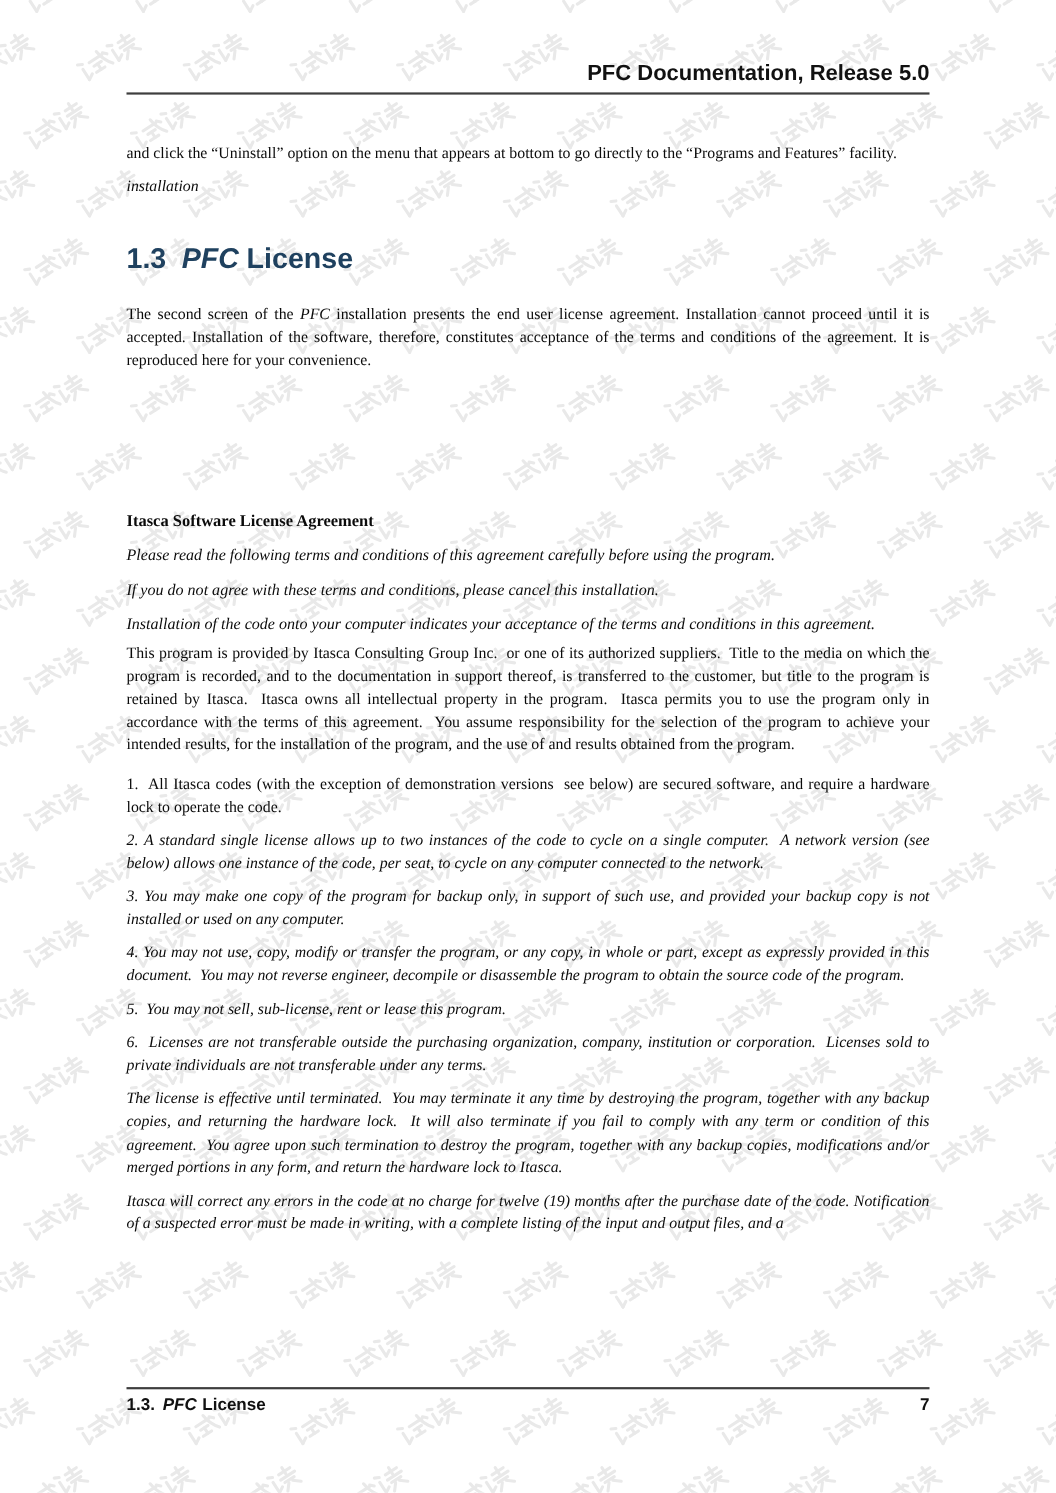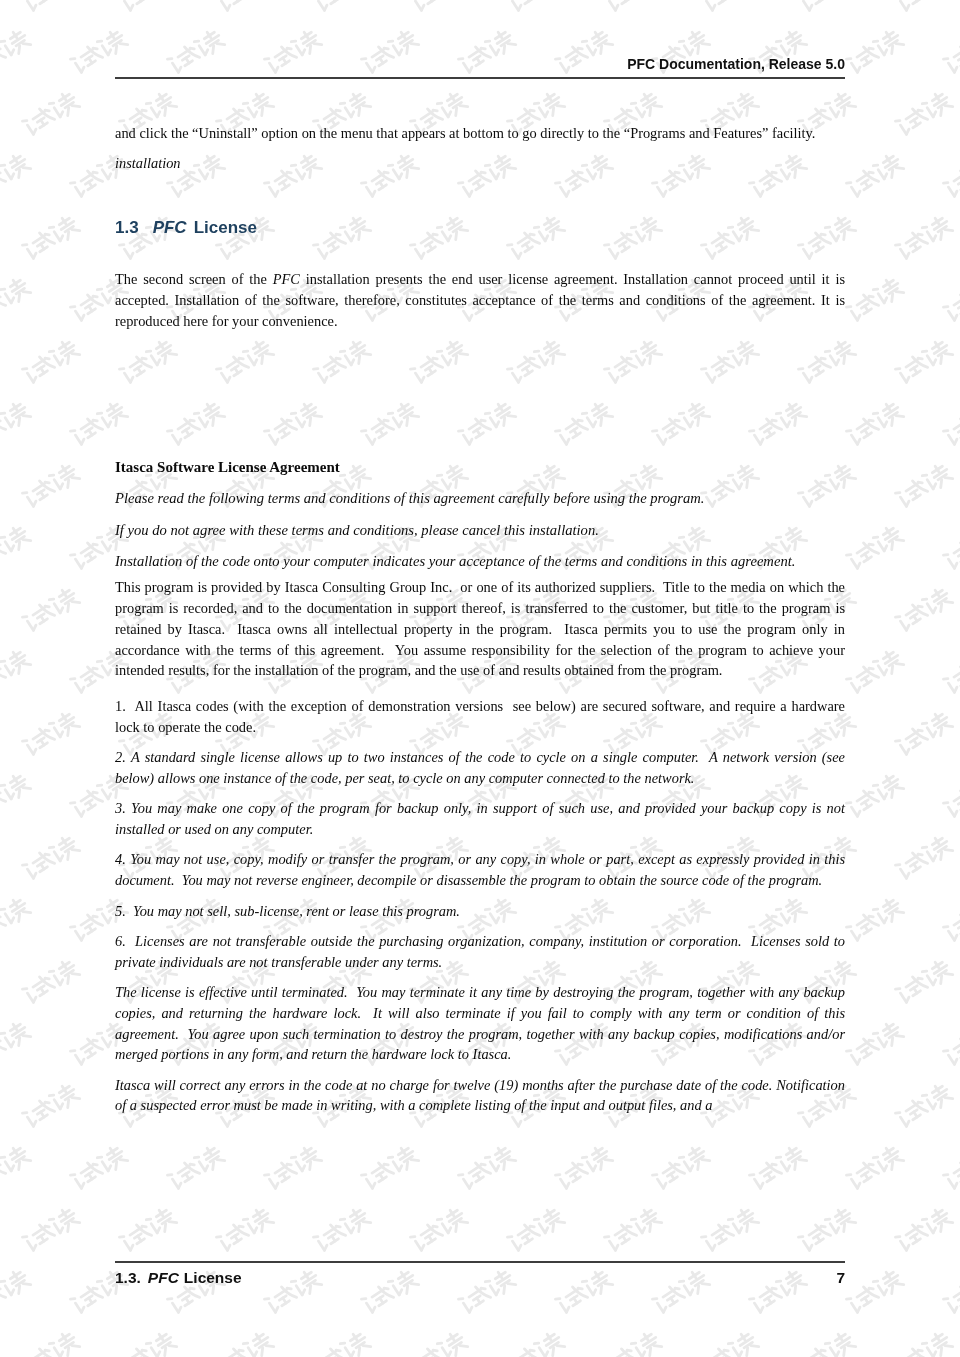--- a/index.html
+++ b/index.html
@@ -7,28 +7,28 @@
     width:960px;height:1357px;position:relative;background:#ffffff;overflow:hidden;
     font-family:"Liberation Serif","DejaVu Serif",serif;color:#0b0b0b;
   }
   
   .wm-layer{position:absolute;left:0;top:0;z-index:0;}
   
   .page{position:absolute;inset:0;z-index:1;padding:0 115px;box-sizing:border-box;}
   .doc-header{
     padding-top:56px;text-align:right;
     font-family:"Liberation Sans","DejaVu Sans",sans-serif;
-    font-weight:bold;font-size:14px;color:#111;
+    font-weight:bold;font-size:20px;color:#111;
   }
   .header-rule{border:none;border-top:2px solid #3e3e3e;margin:5px 0 0 0;}
   p{margin:0;font-size:14.4px;line-height:20.8px;text-align:justify;}
   p.left{text-align:left;}
   h2{
     font-family:"Liberation Sans","DejaVu Sans",sans-serif;
-    font-size:17px;line-height:28px;font-weight:bold;color:#1f415f;
+    font-size:26px;line-height:28px;font-weight:bold;color:#1f415f;
     margin:40px 0 0 0;
   }
   h2 .h-num{margin-right:14px;}
   h2 .it{font-style:italic;margin-right:7px;}
   .inline-it{font-style:italic;}
   .lic-title{font-weight:bold;font-size:15px;text-align:left;}
   .notice{font-style:italic;font-size:14.6px;text-align:left;}
   .mt44{margin-top:44px;}
   .mt27{margin-top:27px;}
   .mt126{margin-top:126px;}

